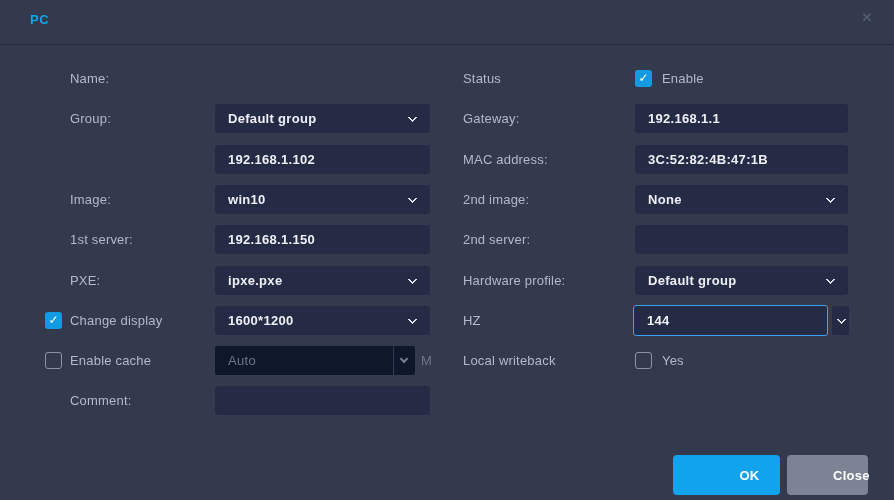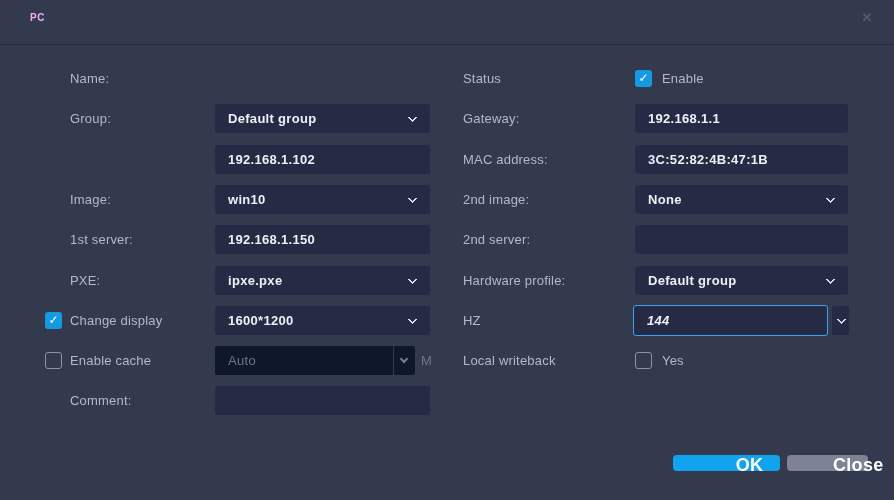--- a/index.html
+++ b/index.html
@@ -8,21 +8,21 @@
     font-family:"Liberation Sans", sans-serif;
     background:#333a4d;
     overflow:hidden;
   }
   .dialog {
     position:absolute; left:0; top:0; width:894px; height:500px;
     background:#333a4d; color:#b6bcc9; font-size:13px;
   }
   .title {
     position:absolute; left:30px; top:12px;
-    font-size:10px; font-weight:bold; color:#f0abfc; letter-spacing:0.6px;
+    font-size:13px; font-weight:bold; color:#0ea5e9; letter-spacing:0.6px;
   }
   .close-x {
     position:absolute; right:18px; top:9px;
     color:#535b6e; font-size:13px; font-weight:bold; cursor:pointer;
     width:18px; height:18px; text-align:center; line-height:18px;
   }
   .hdr-divider {
     position:absolute; left:0; top:44px; width:894px; height:1px;
     background:#282d3e;
   }
@@ -69,31 +69,31 @@
   .combo-disabled .dchev {
     position:absolute; right:8px; top:10px; width:6px; height:6px;
     border-right:2px solid #777d90; border-bottom:2px solid #777d90;
     transform:rotate(45deg);
   }
   .suffix-m { position:absolute; left:421px; line-height:29px; color:#6f7589; }
   .hz-input {
     position:absolute; left:633px; top:305px; width:195px; height:31px;
     background:#262b45; border:1px solid #3f9ff0; border-radius:3px;
     color:#eef0f6; font-weight:bold; line-height:29px; padding-left:13px;
-    letter-spacing:0.3px; cursor:text;font-style:italic;
+    letter-spacing:0.3px; cursor:text;
   }
   .hz-chev-btn {
     position:absolute; left:832px; top:306px; width:17px; height:29px;
     background:#262b45; border-radius:2px; cursor:pointer;
   }
   .hz-chev-btn .chev { right:4px; }
   .btn {
-    position:absolute; top:455px; height:16px; border:none; border-radius:4px;
+    position:absolute; top:455px; height:40px; border:none; border-radius:4px;
     color:#ffffff; font-family:"Liberation Sans", sans-serif;
-    font-size:18px; font-weight:bold; letter-spacing:0.3px; cursor:pointer;padding-left:46px;
+    font-size:13px; font-weight:bold; letter-spacing:0.3px; cursor:pointer;padding-left:46px;
   }
   .btn-ok    { left:673px; width:107px; background:#12a3ef; }
   .btn-close { left:787px; width:81px;  background:#7b8394; }
 </style>
 </head>
 <body>
 
 <div class="dialog">
 
   <div class="title">PC</div>

